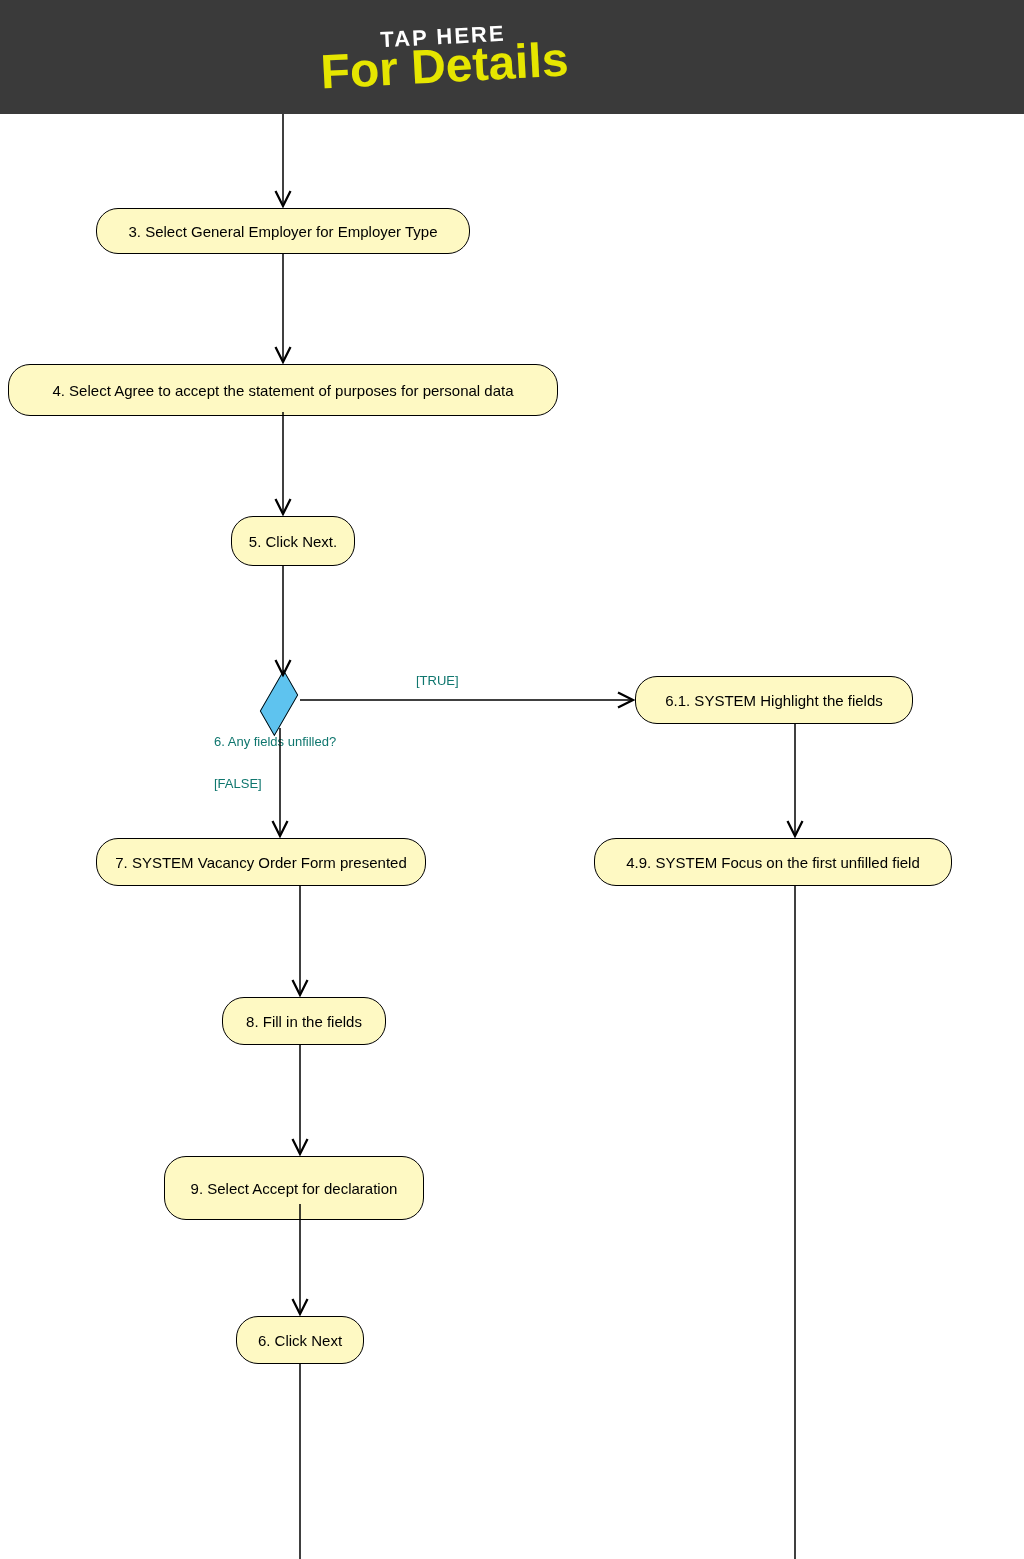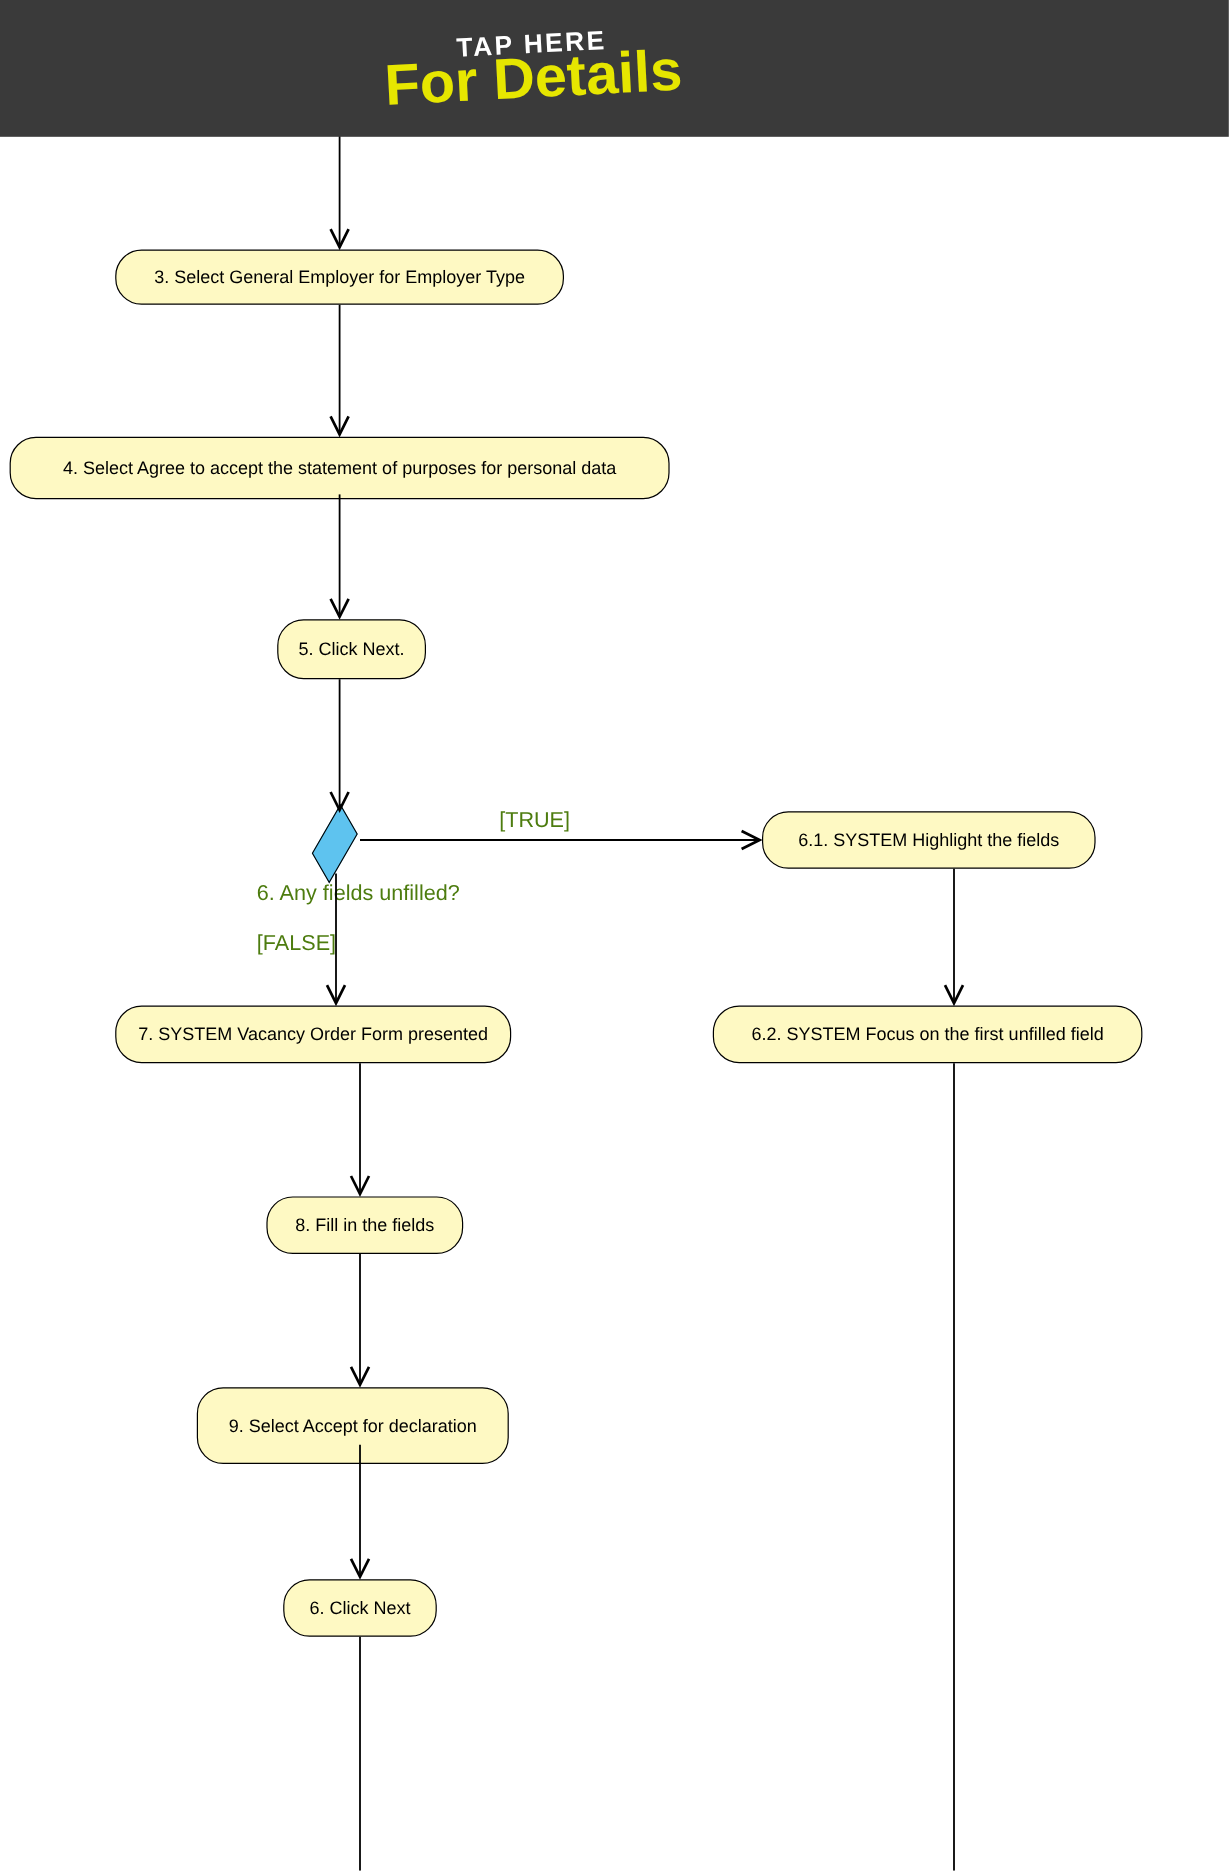--- a/index.html
+++ b/index.html
@@ -55,22 +55,22 @@
   }
   .decision {
     position: absolute;
     width: 28px; height: 46px;
     background: #5ec3ef;
     border: 1.5px solid #000;
     transform: rotate(45deg) skew(15deg,15deg);
   }
   .label {
     position: absolute;
-    font-size: 18px;
-    color: #4d7c0f;
+    font-size: 13px;
+    color: #0f766e;
     white-space: nowrap;
   }
   svg.overlay {
     position: absolute;
     top: 0; left: 0;
     width: 1024px; height: 1559px;
     pointer-events: none;
     z-index: 5;
   }
   svg.overlay-bg {
@@ -112,21 +112,21 @@
 
 <div class="node" style="left:635px; top:676px; width:278px; height:48px;">
   <span>6.1. SYSTEM Highlight the fields</span>
 </div>
 
 <div class="node" style="left:96px; top:838px; width:330px; height:48px;">
   <span>7. SYSTEM Vacancy Order Form presented</span>
 </div>
 
 <div class="node" style="left:594px; top:838px; width:358px; height:48px;">
-  <span>6.2. SYSTEM Focus on the first unfilled field</span>
+  <span>4.9. SYSTEM Focus on the first unfilled field</span>
 </div>
 
 <div class="node" style="left:222px; top:997px; width:164px; height:48px;">
   <span>8. Fill in the fields</span>
 </div>
 
 <div class="node" style="left:164px; top:1156px; width:260px; height:64px;">
   <span>9. Select Accept for declaration</span>
 </div>
 

